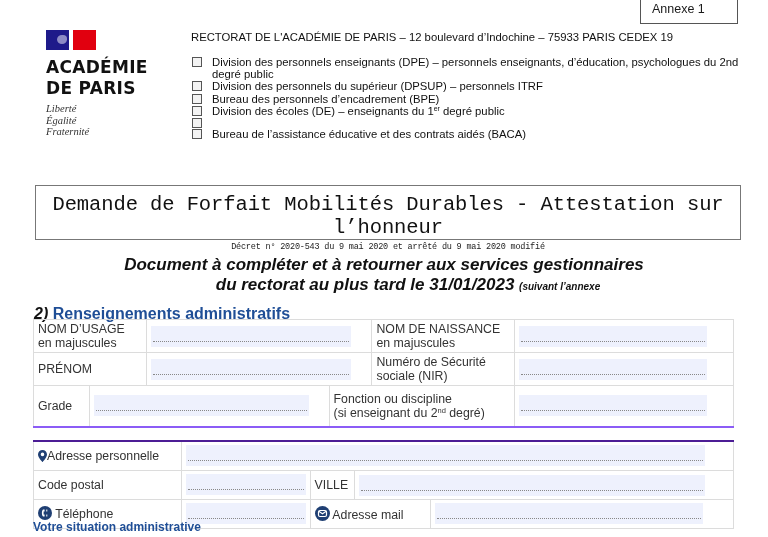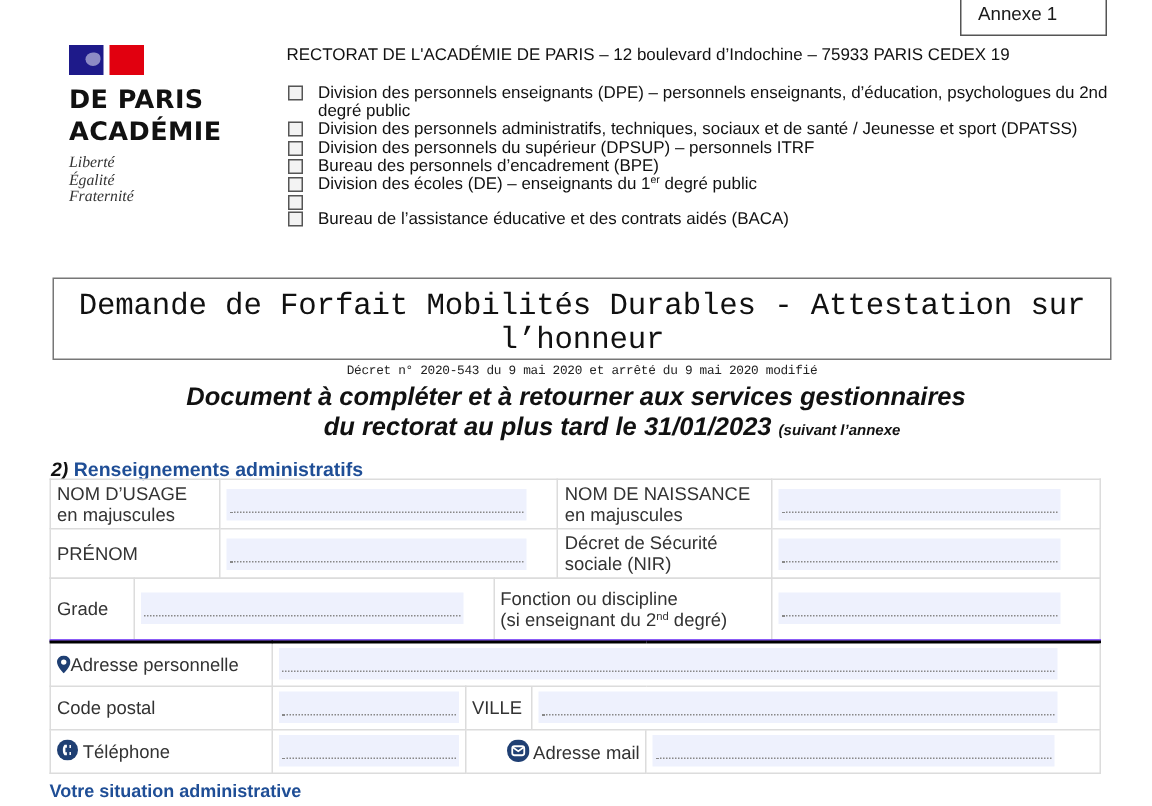--- a/index.html
+++ b/index.html
@@ -32,75 +32,71 @@
     position: absolute; left: 35px; top: 185px; width: 706px; height: 55px;
     border: 1px solid #777; text-align: center; font-family: Liberation Mono, monospace;
   }
   .title-main { font-size: 20.5px; color: #111; margin-top: 7px; letter-spacing: -0.1px; }
   .title-sub { font-size: 8.5px; color: #222; margin-top: 3px; letter-spacing: -0.2px; }
 
   .instruction { position: absolute; left: 0; top: 255px; width: 768px; text-align: center; font-weight: bold; font-style: italic; font-size: 17px; line-height: 20px; color: #111; }
   .instruction .small { font-size: 10px; }
   .instruction .l2 { padding-left: 48px; }
 
-  .section-title { position: absolute; left: 34px; top: 305px; font-size: 13px; font-weight: bold; color: #1f4e96; }
+  .section-title { position: absolute; left: 34px; top: 305px; font-size: 16px; font-weight: bold; color: #1f4e96; }
   .section-title .num { color: #111; font-style: italic; }
 
   .form-table { position: absolute; left: 33px; width: 701px; border-collapse: collapse; }
   .form-table td { border: 1px solid #dcdcdc; font-size: 12.3px; color: #333; vertical-align: middle; padding: 0 4px; }
   .form-table .lbl { line-height: 14px; }
   .fill { display: block; height: 21px; background: #eef1fd; margin: 3px 0; position: relative; }
   .fill::after { content: ""; position: absolute; left: 2px; right: 2px; bottom: 5px; border-bottom: 1px dotted #888; }
   .form-table sup { font-size: 7.5px; line-height: 0; vertical-align: 4px; }
 
   .t1 { top: 319px; }
   .t1 tr { height: 33px; }
   .t2 { top: 385px; border-bottom: 2px solid #8b5cf6; }
   .t2 tr { height: 41px; }
-  .t3 { top: 427px; border-top: 2px solid #000000; }
+  .t3 { top: 440px; border-top: 2px solid #4c1d95; }
   .t3 tr { height: 29px; }
 
   .ico { display: inline-block; vertical-align: -2px; }
 
   .situation { position: absolute; left: 33px; top: 520px; font-size: 12px; font-weight: bold; color: #1f4e96; }
 </style>
 </head>
 <body>
 
 <div class="annexe-box">Annexe 1</div>
 
 <div class="logo">
   <div class="flag">
     <div class="blue">
         <div class="marianne"></div>
       </div>
       <div class="gap"></div>
       <div class="red"></div>
   </div>
   <div class="logo-title">
+    <div>ACADÉMIE</div>
     <div>DE PARIS</div>
-    <div>ACADÉMIE</div>
   </div>
   <div class="motto">
     <div>Liberté</div>
     <div>Égalité</div>
     <div>Fraternité</div>
   </div>
 </div>
 
 <div class="rectorat">RECTORAT DE L'ACADÉMIE DE PARIS – 12 boulevard d’Indochine – 75933  PARIS CEDEX 19</div>
 
 <ul class="divisions">
   <li>
     <span class="cb"></span>
     <span>Division des personnels enseignants (DPE) – personnels enseignants, d’éducation, psychologues du 2nd degré public</span>
-  </li>
-  <li>
-    <span class="cb"></span>
-    <span>Division des personnels administratifs, techniques, sociaux et de santé / Jeunesse et sport (DPATSS)</span>
   </li>
   <li>
     <span class="cb"></span>
     <span>Division des personnels du supérieur (DPSUP) – personnels ITRF</span>
   </li>
   <li>
     <span class="cb"></span>
     <span>Bureau des personnels d’encadrement (BPE)</span>
   </li>
   <li>
@@ -154,21 +150,21 @@
     <td>
           <span class="fill" style="margin-right:22px"></span>
         </td>
   </tr>
   <tr>
     <td class="lbl">PRÉNOM</td>
     <td>
           <span class="fill" style="margin-right:16px"></span>
         </td>
     <td class="lbl">
-      <div>Décret de Sécurité</div>
+      <div>Numéro de Sécurité</div>
       <div>sociale (NIR)</div>
     </td>
     <td>
           <span class="fill" style="margin-right:22px"></span>
         </td>
   </tr>
 </tbody>
   </table>
 
 <table class="form-table t2">
@@ -212,38 +208,38 @@
     <td colspan="3">
           <span class="fill" style="margin-right:24px"></span>
         </td>
   </tr>
   <tr>
     <td class="lbl">Code postal</td>
     <td>
           <span class="fill"></span>
         </td>
     <td colspan="2" style="padding:0">
-      <div style="display:flex;align-items:center;height:28px">
+      <div style="display:flex;align-items:flex-end;height:28px">
         <span class="lbl" style="padding:0 6px 0 4px;border-right:1px solid #dcdcdc;height:28px;line-height:28px">VILLE</span>
         <span class="fill" style="flex:1;margin:3px 28px 3px 4px"></span>
       </div>
     </td>
   </tr>
   <tr>
     <td class="lbl">
       <svg class="ico" width="14" height="14" viewBox="0 0 14 14">
             <circle cx="7" cy="7" r="7" fill="#1f3f73"></circle>
             <path d="M5 3.5h1.6v2H5.6v3h1v2H5c-.8-1-1.1-2-1.1-3.5S4.2 4.5 5 3.5zM8.3 3.6h1v2h-1zM8.3 8.4h1v2h-1z" fill="#fff"></path>
           </svg>
       <span>Téléphone</span>
     </td>
     <td>
           <span class="fill"></span>
         </td>
-    <td class="lbl" style="text-align:right">
+    <td class="lbl" style="text-align:left">
       <svg class="ico" width="15" height="15" viewBox="0 0 15 15">
             <circle cx="7.5" cy="7.5" r="7.5" fill="#1f3f73"></circle>
             <rect x="3.5" y="4.5" width="8" height="6" rx="1.5" fill="none" stroke="#fff" stroke-width="1.2"></rect>
             <path d="M3.8 5.2l3.7 2.6 3.7-2.6" fill="none" stroke="#fff" stroke-width="1.1"></path>
           </svg>
       <span>Adresse mail</span>
     </td>
     <td>
           <span class="fill" style="margin-right:26px"></span>
         </td>

